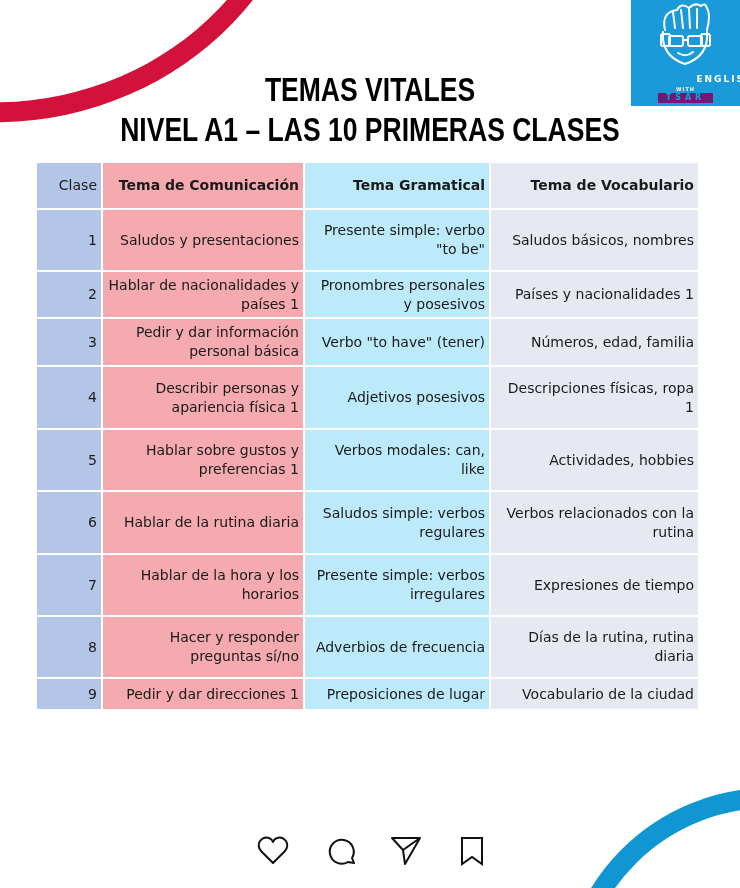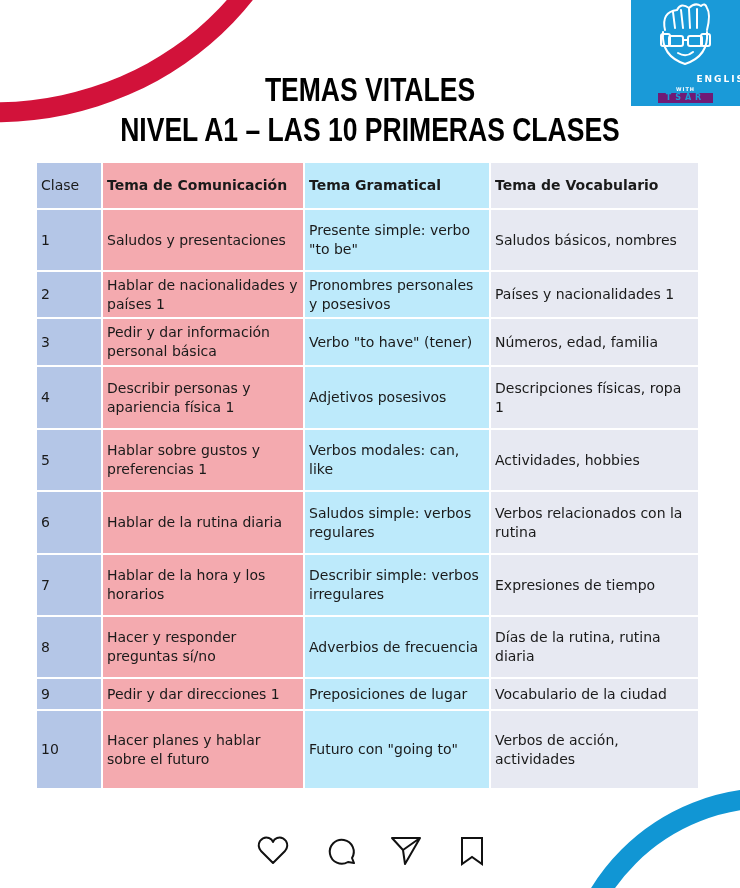--- a/index.html
+++ b/index.html
@@ -9,21 +9,21 @@
   .logo { position:absolute; left:631px; top:0; width:109px; height:106px; background:#1a9ad8; }
   .logo svg { position:absolute; left:0; top:0; }
   .logo-text { position:absolute; left:0; width:109px; text-align:center; color:#fff; font-family:"DejaVu Sans", sans-serif; font-weight:bold; }
   .logo-l1 { top:74px; font-size:9px; letter-spacing:2px;padding-left:40px; }
   .logo-l2 { top:86px; font-size:5px; letter-spacing:1px; }
   .logo-l3 { position:absolute; left:27px; top:93px; width:55px; height:10px; background:#701a75; color:#1a9ad8; font-size:8px; font-weight:bold; letter-spacing:4px; text-align:center; line-height:10px; }
   .title { position:absolute; left:0; width:740px; text-align:center; font-family:"Liberation Sans", sans-serif; font-weight:bold; color:#000; transform:scaleX(0.78); transform-origin:center; }
   .t1 { top:70px; font-size:34px; left:0; }
   .t2 { top:110px; font-size:34px; }
   table.grid { position:absolute; left:37px; top:163px; border-collapse:separate; border-spacing:2px 2px; margin:-2px; }
-  .grid td, .grid th { text-align:left; vertical-align:middle; font-family:"DejaVu Sans", sans-serif; font-size:14px; color:#1a1a1a; padding:0 4px; line-height:19px; box-sizing:border-box; }
+  .grid td, .grid th { text-align:right; vertical-align:middle; font-family:"DejaVu Sans", sans-serif; font-size:14px; color:#1a1a1a; padding:0 4px; line-height:19px; box-sizing:border-box; }
   .grid th { font-weight:bold; font-size:14px; }
   .grid th.c0 { font-weight:normal; }
   .c0 { background:#b4c6e7; width:64px; }
   .c1 { background:#f4aaaf; width:200px; }
   .c2 { background:#bdeafb; width:184px; }
   .c3 { background:#e7e9f2; width:207px; }
   .icons { position:absolute; top:833px; left:0; width:740px; height:36px; }
   .icon { position:absolute; top:0; width:36px; height:36px; }
 </style>
 </head>
@@ -96,40 +96,34 @@
     </tr>
     <tr style="height:61px">
       <td class="c0">6</td>
       <td class="c1">Hablar de la rutina diaria</td>
       <td class="c2">Saludos simple: verbos regulares</td>
       <td class="c3">Verbos relacionados con la rutina</td>
     </tr>
     <tr style="height:60px">
       <td class="c0">7</td>
       <td class="c1">Hablar de la hora y los horarios</td>
-      <td class="c2">Describir simple: verbos irregulares</td>
+      <td class="c2">Presente simple: verbos irregulares</td>
       <td class="c3">Expresiones de tiempo</td>
     </tr>
     <tr style="height:60px">
       <td class="c0">8</td>
       <td class="c1">Hacer y responder preguntas sí/no</td>
       <td class="c2">Adverbios de frecuencia</td>
       <td class="c3">Días de la rutina, rutina diaria</td>
     </tr>
     <tr style="height:30px">
       <td class="c0">9</td>
       <td class="c1">Pedir y dar direcciones 1</td>
       <td class="c2">Preposiciones de lugar</td>
       <td class="c3">Vocabulario de la ciudad</td>
-    </tr>
-    <tr style="height:77px">
-      <td class="c0">10</td>
-      <td class="c1">Hacer planes y hablar sobre el futuro</td>
-      <td class="c2">Futuro con "going to"</td>
-      <td class="c3">Verbos de acción, actividades</td>
     </tr>
   </tbody>
 </table>
 
 <div class="icons">
   <div class="icon" style="left:255px">
     <svg width="36" height="36" viewBox="0 0 36 36">
       <path d="M18 30 L6 18 Q2 13 5 8 Q9 3 14 5 Q17 6 18 9 Q19 6 22 5 Q27 3 31 8 Q34 13 30 18 Z" fill="none" stroke="#111" stroke-width="2" stroke-linejoin="round"></path>
     </svg>
   </div>

